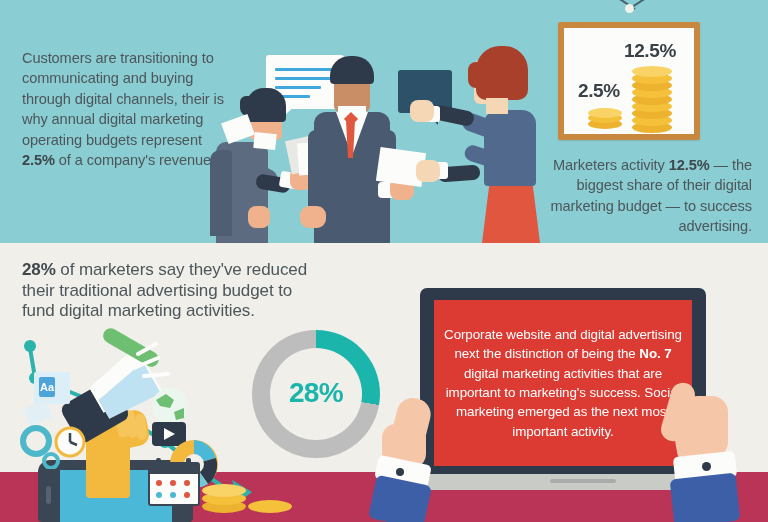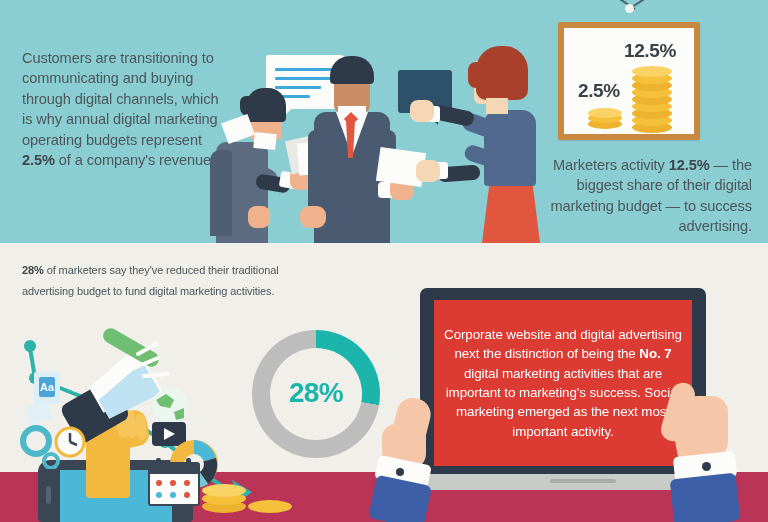--- a/index.html
+++ b/index.html
@@ -19,21 +19,21 @@
   .txt-topleft{
     position:absolute;left:22px;top:48px;width:210px;
     font-size:14.6px;line-height:20.4px;color:#4C565B;letter-spacing:-.1px;
   }
   .txt-topright{
     position:absolute;left:540px;top:155px;width:212px;text-align:right;
     font-size:14.6px;line-height:20.4px;color:#4C565B;letter-spacing:-.1px;
   }
   .txt-midleft{
     position:absolute;left:22px;top:260px;width:300px;
-    font-size:11px;line-height:20.6px;color:#4C565B;letter-spacing:-.1px;
+    font-size:17px;line-height:20.6px;color:#4C565B;letter-spacing:-.1px;
   }
   b.strong{font-weight:bold;color:#3E474C;}
 
   
   .frame-hanger{position:absolute;left:629px;top:8px;width:2px;height:0;}
   .frame-hanger .nail{position:absolute;left:-4px;top:-4px;width:9px;height:9px;border-radius:50%;background:#F2F1EC;}
   .frame-hanger .wireL{position:absolute;left:-22px;top:0;width:28px;height:2px;background:#46606B;transform:rotate(33deg);transform-origin:right center;}
   .frame-hanger .wireR{position:absolute;left:0px;top:0;width:28px;height:2px;background:#46606B;transform:rotate(-33deg);transform-origin:left center;}
   .coin-frame{
     position:absolute;left:558px;top:22px;width:142px;height:118px;
@@ -96,21 +96,21 @@
 </head>
 <body>
 
 <div id="infographic">
 
   <div class="band-top"></div>
   <div class="band-mid"></div>
   <div class="band-bottom"></div>
 
   <div class="txt-topleft">
-    <span>Customers are transitioning to communicating and buying through digital channels, which is why annual digital marketing operating budgets represent </span><b class="strong">2.5%</b><span> of a company's revenue.</span>
+    <span>Customers are transitioning to communicating and buying through digital channels, their is why annual digital marketing operating budgets represent </span><b class="strong">2.5%</b><span> of a company's revenue.</span>
   </div>
 
   <div class="scene">
 
     <div class="bubble-white">
       <div class="bline" style="top:13px;width:57px;"></div>
       <div class="bline" style="top:22px;width:57px;"></div>
       <div class="bline" style="top:31px;width:46px;"></div>
       <div class="bline" style="top:40px;width:35px;"></div>
     </div>
@@ -236,21 +236,21 @@
     <div class="sh" style="left:66px;top:60px;width:58px;height:44px;background:#2E3A4A;border-radius:8px;transform:rotate(-30deg);"></div>
     <div class="sh" style="left:92px;top:28px;width:62px;height:54px;background:#FCFCFA;transform:rotate(-30deg);clip-path:polygon(0 24%,100% 0,100% 100%,0 76%);"></div>
     <div class="sh" style="left:98px;top:44px;width:58px;height:36px;background:#BEE2F2;transform:rotate(-30deg);clip-path:polygon(0 30%,100% 0,100% 100%,0 90%);"></div>
     <div class="sh" style="left:100px;top:10px;width:62px;height:15px;background:#6FBF73;border-radius:8px;transform:rotate(30deg);"></div>
     <svg style="position:absolute;left:130px;top:12px;" width="50" height="40">
       <line x1="4" y1="26" x2="28" y2="16" stroke="#FCFCFA" stroke-width="4" stroke-linecap="round"></line>
       <line x1="8" y1="12" x2="26" y2="2" stroke="#FCFCFA" stroke-width="4" stroke-linecap="round"></line>
       <line x1="14" y1="34" x2="38" y2="32" stroke="#FCFCFA" stroke-width="4" stroke-linecap="round"></line>
     </svg>
 
-    <div class="sh" style="left:34px;top:42px;width:26px;height:32px;background:#DCEFF8;border-radius:2px;">
+    <div class="sh" style="left:34px;top:42px;width:36px;height:32px;background:#DCEFF8;border-radius:2px;">
       <div class="sh" style="left:5px;top:5px;width:16px;height:20px;background:#4CA4D8;border-radius:2px;color:#fff;font-size:11px;text-align:center;line-height:20px;font-weight:bold;">Aa</div>
     </div>
     <div class="sh" style="left:26px;top:74px;width:24px;height:18px;background:#E2EFF4;transform:rotate(-20deg);"></div>
 
     <svg style="position:absolute;left:18px;top:95px;" width="42" height="44">
       <circle cx="18" cy="16" r="13" fill="none" stroke="#4CB8C9" stroke-width="6"></circle>
       <circle cx="18" cy="16" r="4" fill="#F0EFEA"></circle>
       <circle cx="33" cy="36" r="7" fill="none" stroke="#4CB8C9" stroke-width="4"></circle>
     </svg>
     <svg style="position:absolute;left:54px;top:96px;" width="34" height="34">

